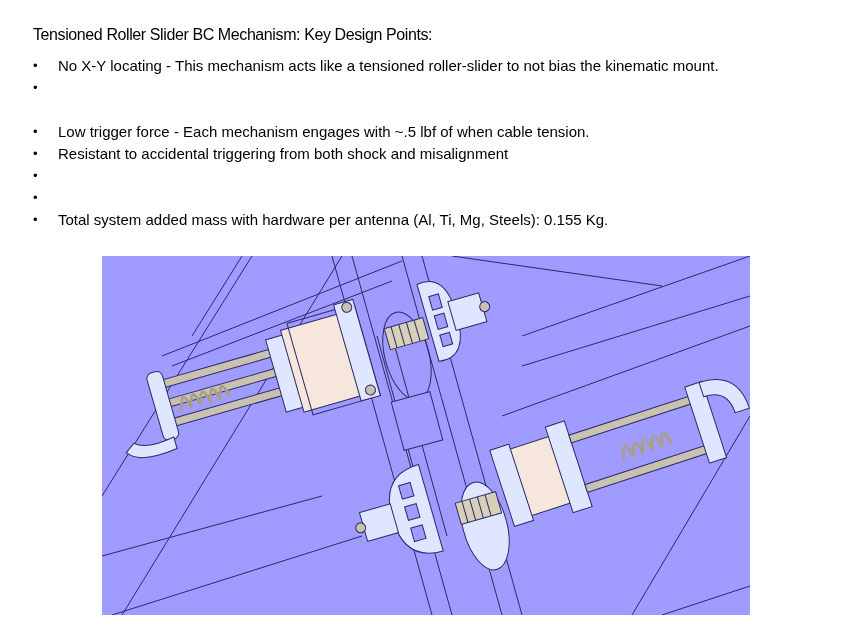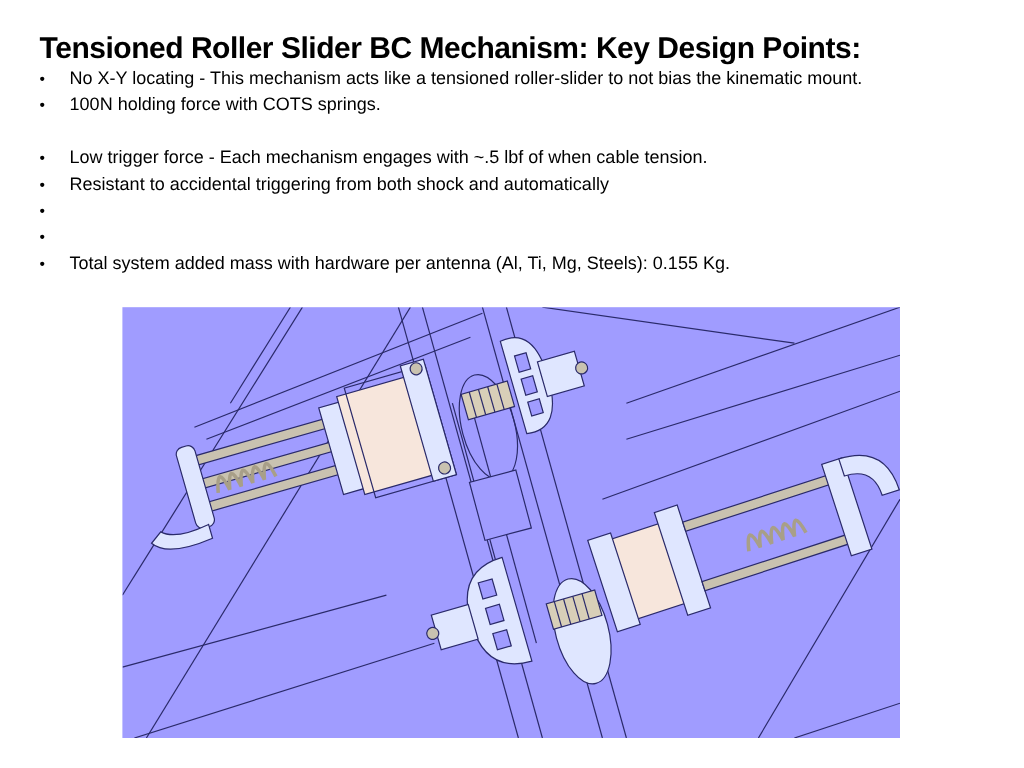--- a/index.html
+++ b/index.html
@@ -2,21 +2,21 @@
 <html><head>
 <meta charset="utf-8">
 <style>
   html, body { margin: 0; padding: 0; }
   body {
     width: 853px; height: 640px; background: #ffffff; position: relative; overflow: hidden;
     font-family: "Liberation Sans", "DejaVu Sans", sans-serif; color: #000;
   }
   .title {
     position: absolute; left: 33px; top: 26px;
-    font-size: 25px; font-weight: bold; letter-spacing: -0.4px; white-space: nowrap;
+    font-size: 16px; font-weight: normal; letter-spacing: -0.4px; white-space: nowrap;
   }
   .bullets { position: absolute; left: 0; top: 55px; margin: 0; padding: 0; list-style: none; }
   .bullets li {
     position: relative; height: 22px; line-height: 22px; font-size: 15px; white-space: nowrap;
     padding-left: 58px;
   }
   .bullets li.gap { height: 22px; }
   .bullets li .dot {
     position: absolute; left: 33px; top: 0; font-size: 13px;
   }
@@ -26,24 +26,24 @@
   }
   .figure svg { display: block; }
 </style>
 </head>
 <body>
 
 <div class="title">Tensioned Roller Slider BC Mechanism: Key Design Points:</div>
 
 <ul class="bullets">
   <li><span class="dot">•</span><span>No X-Y locating - This mechanism acts like a tensioned roller-slider to not bias the kinematic mount.</span></li>
-  <li><span class="dot">•</span><span>100N holding force with COTS springs.</span></li>
+  <li><span class="dot">•</span></li>
   <li class="gap"></li>
   <li><span class="dot">•</span><span>Low trigger force - Each mechanism engages with ~.5 lbf of when cable tension.</span></li>
-  <li><span class="dot">•</span><span>Resistant to accidental triggering from both shock and automatically</span></li>
+  <li><span class="dot">•</span><span>Resistant to accidental triggering from both shock and misalignment</span></li>
   <li><span class="dot">•</span></li>
   <li><span class="dot">•</span></li>
   <li><span class="dot">•</span><span>Total system added mass with hardware per antenna (Al, Ti, Mg, Steels): 0.155 Kg.</span></li>
 </ul>
 
 <div class="figure">
   <svg width="648" height="359" viewBox="0 0 648 359" xmlns="http://www.w3.org/2000/svg">
     <g stroke="#2a2a6a" stroke-width="1" fill="none">
 
       <line x1="0" y1="240" x2="150" y2="0"></line>

